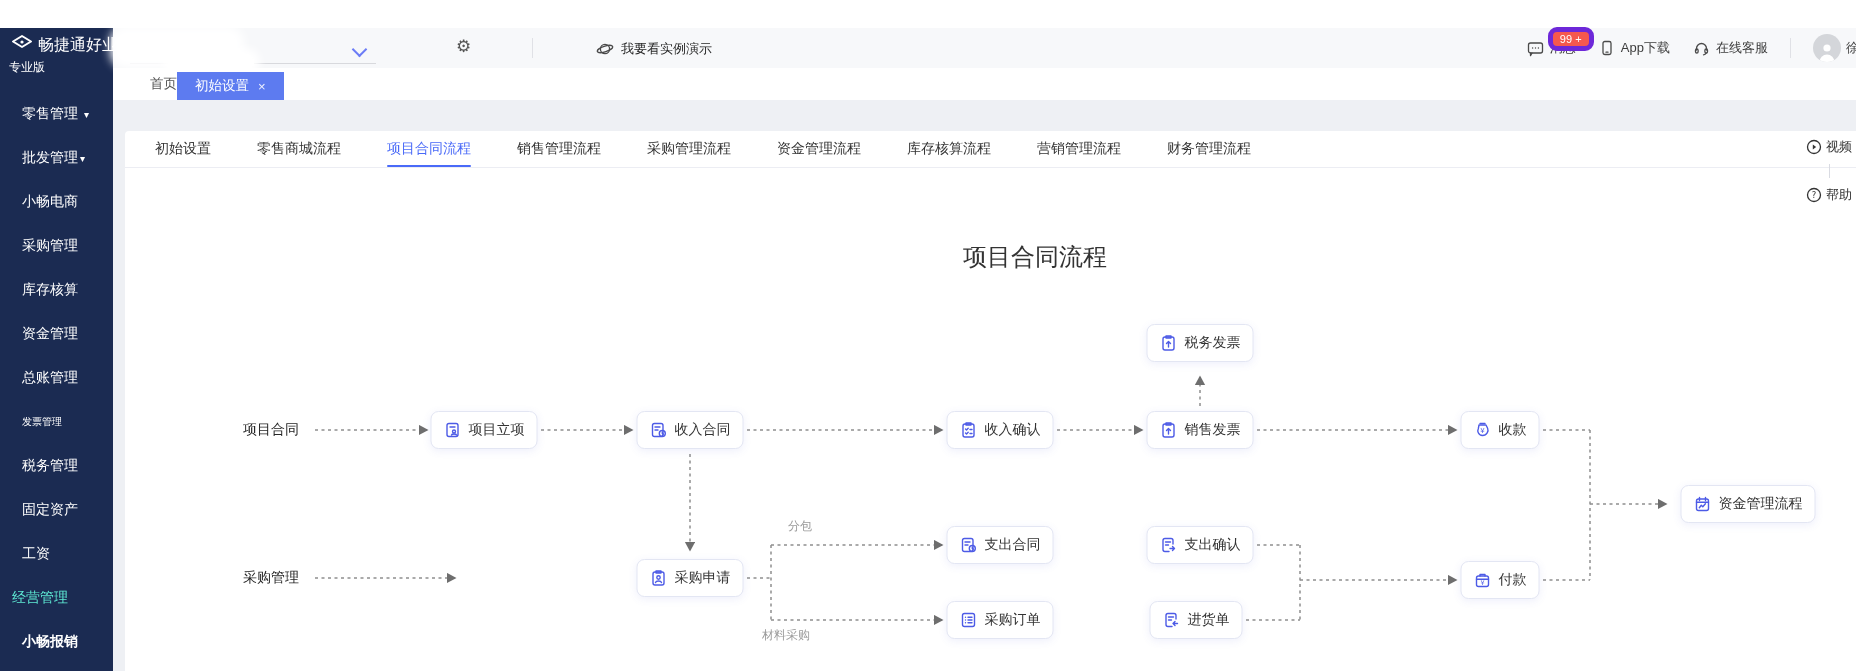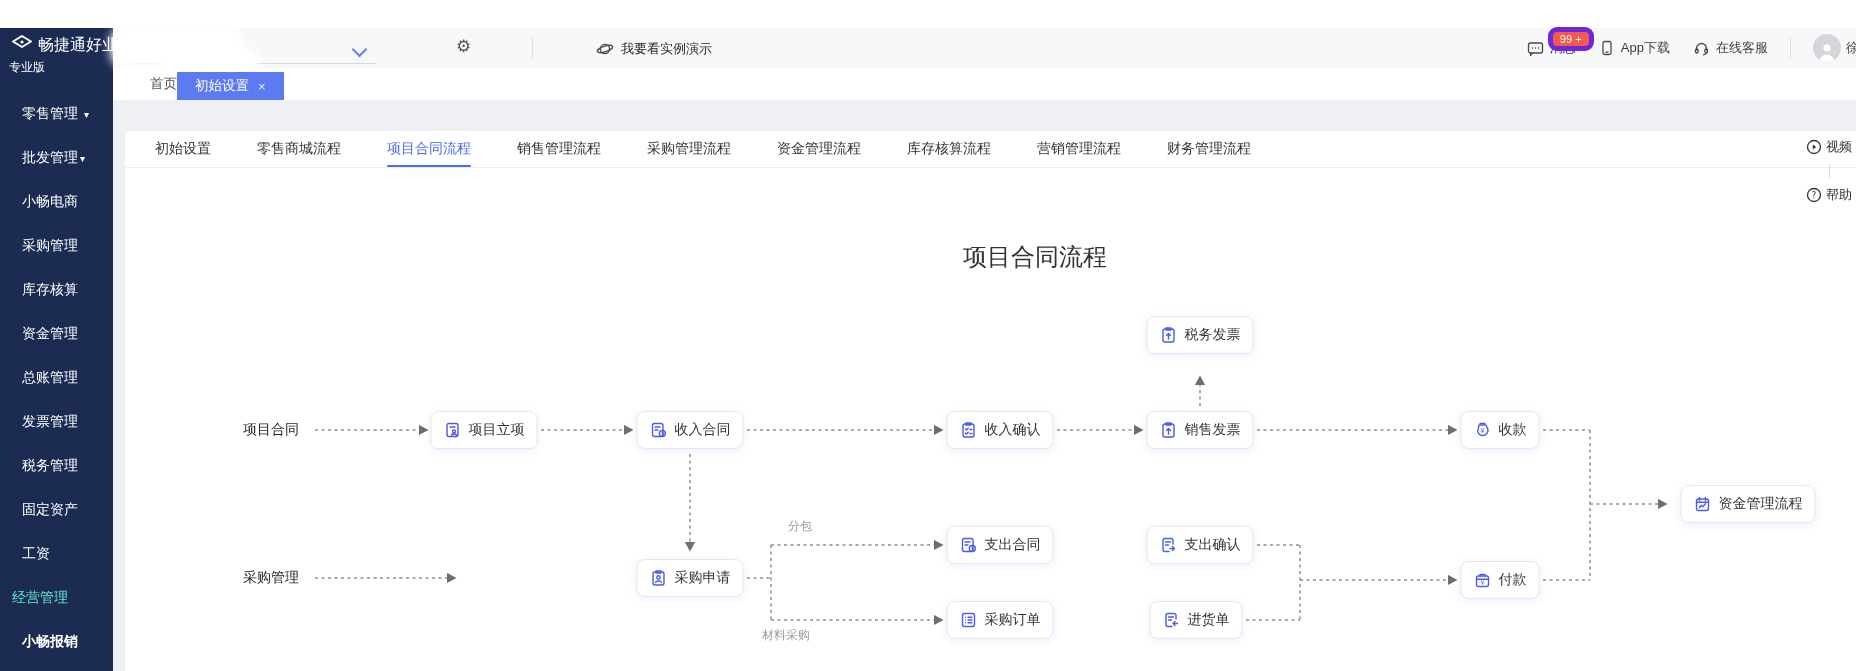--- a/index.html
+++ b/index.html
@@ -94,21 +94,21 @@
         </div>
       <div style="height:44px;display:flex;align-items:center;padding-left:22px;color:#fff;font-size:14px;">
           <span>库存核算</span>
         </div>
       <div style="height:44px;display:flex;align-items:center;padding-left:22px;color:#fff;font-size:14px;">
           <span>资金管理</span>
         </div>
       <div style="height:44px;display:flex;align-items:center;padding-left:22px;color:#fff;font-size:14px;">
           <span>总账管理</span>
         </div>
-      <div style="height:44px;display:flex;align-items:center;padding-left:22px;color:#fff;font-size:14px;">
+      <div style="height:44px;display:flex;align-items:center;padding-left:22px;color:#fff;font-size:10px;">
           <span>发票管理</span>
         </div>
       <div style="height:44px;display:flex;align-items:center;padding-left:22px;color:#fff;font-size:14px;">
           <span>税务管理</span>
         </div>
       <div style="height:44px;display:flex;align-items:center;padding-left:22px;color:#fff;font-size:14px;">
           <span>固定资产</span>
         </div>
       <div style="height:44px;display:flex;align-items:center;padding-left:22px;color:#fff;font-size:14px;">
           <span>工资</span>
@@ -289,21 +289,21 @@
   <div class="node" style="left:1200px;top:430px;">
     <span class="nicon">
         <svg width="18" height="18" viewBox="0 0 18 18">
           <rect x="3.5" y="3" width="11" height="13" rx="2"></rect>
           <path d="M6.5 2h5v2h-5z"></path>
           <path d="M9 13V7.5M7 9.4L9 7.4l2 2"></path>
         </svg>
       </span>
     <span class="nlabel">销售发票</span>
   </div>
-  <div class="node" style="left:1200px;top:335px;">
+  <div class="node" style="left:1200px;top:343px;">
     <span class="nicon">
         <svg width="18" height="18" viewBox="0 0 18 18">
           <rect x="3.5" y="3" width="11" height="13" rx="2"></rect>
           <path d="M6.5 2h5v2h-5z"></path>
           <path d="M9 13V7.5M7 9.4L9 7.4l2 2"></path>
         </svg>
       </span>
     <span class="nlabel">税务发票</span>
   </div>
   <div class="node" style="left:1500px;top:430px;">

